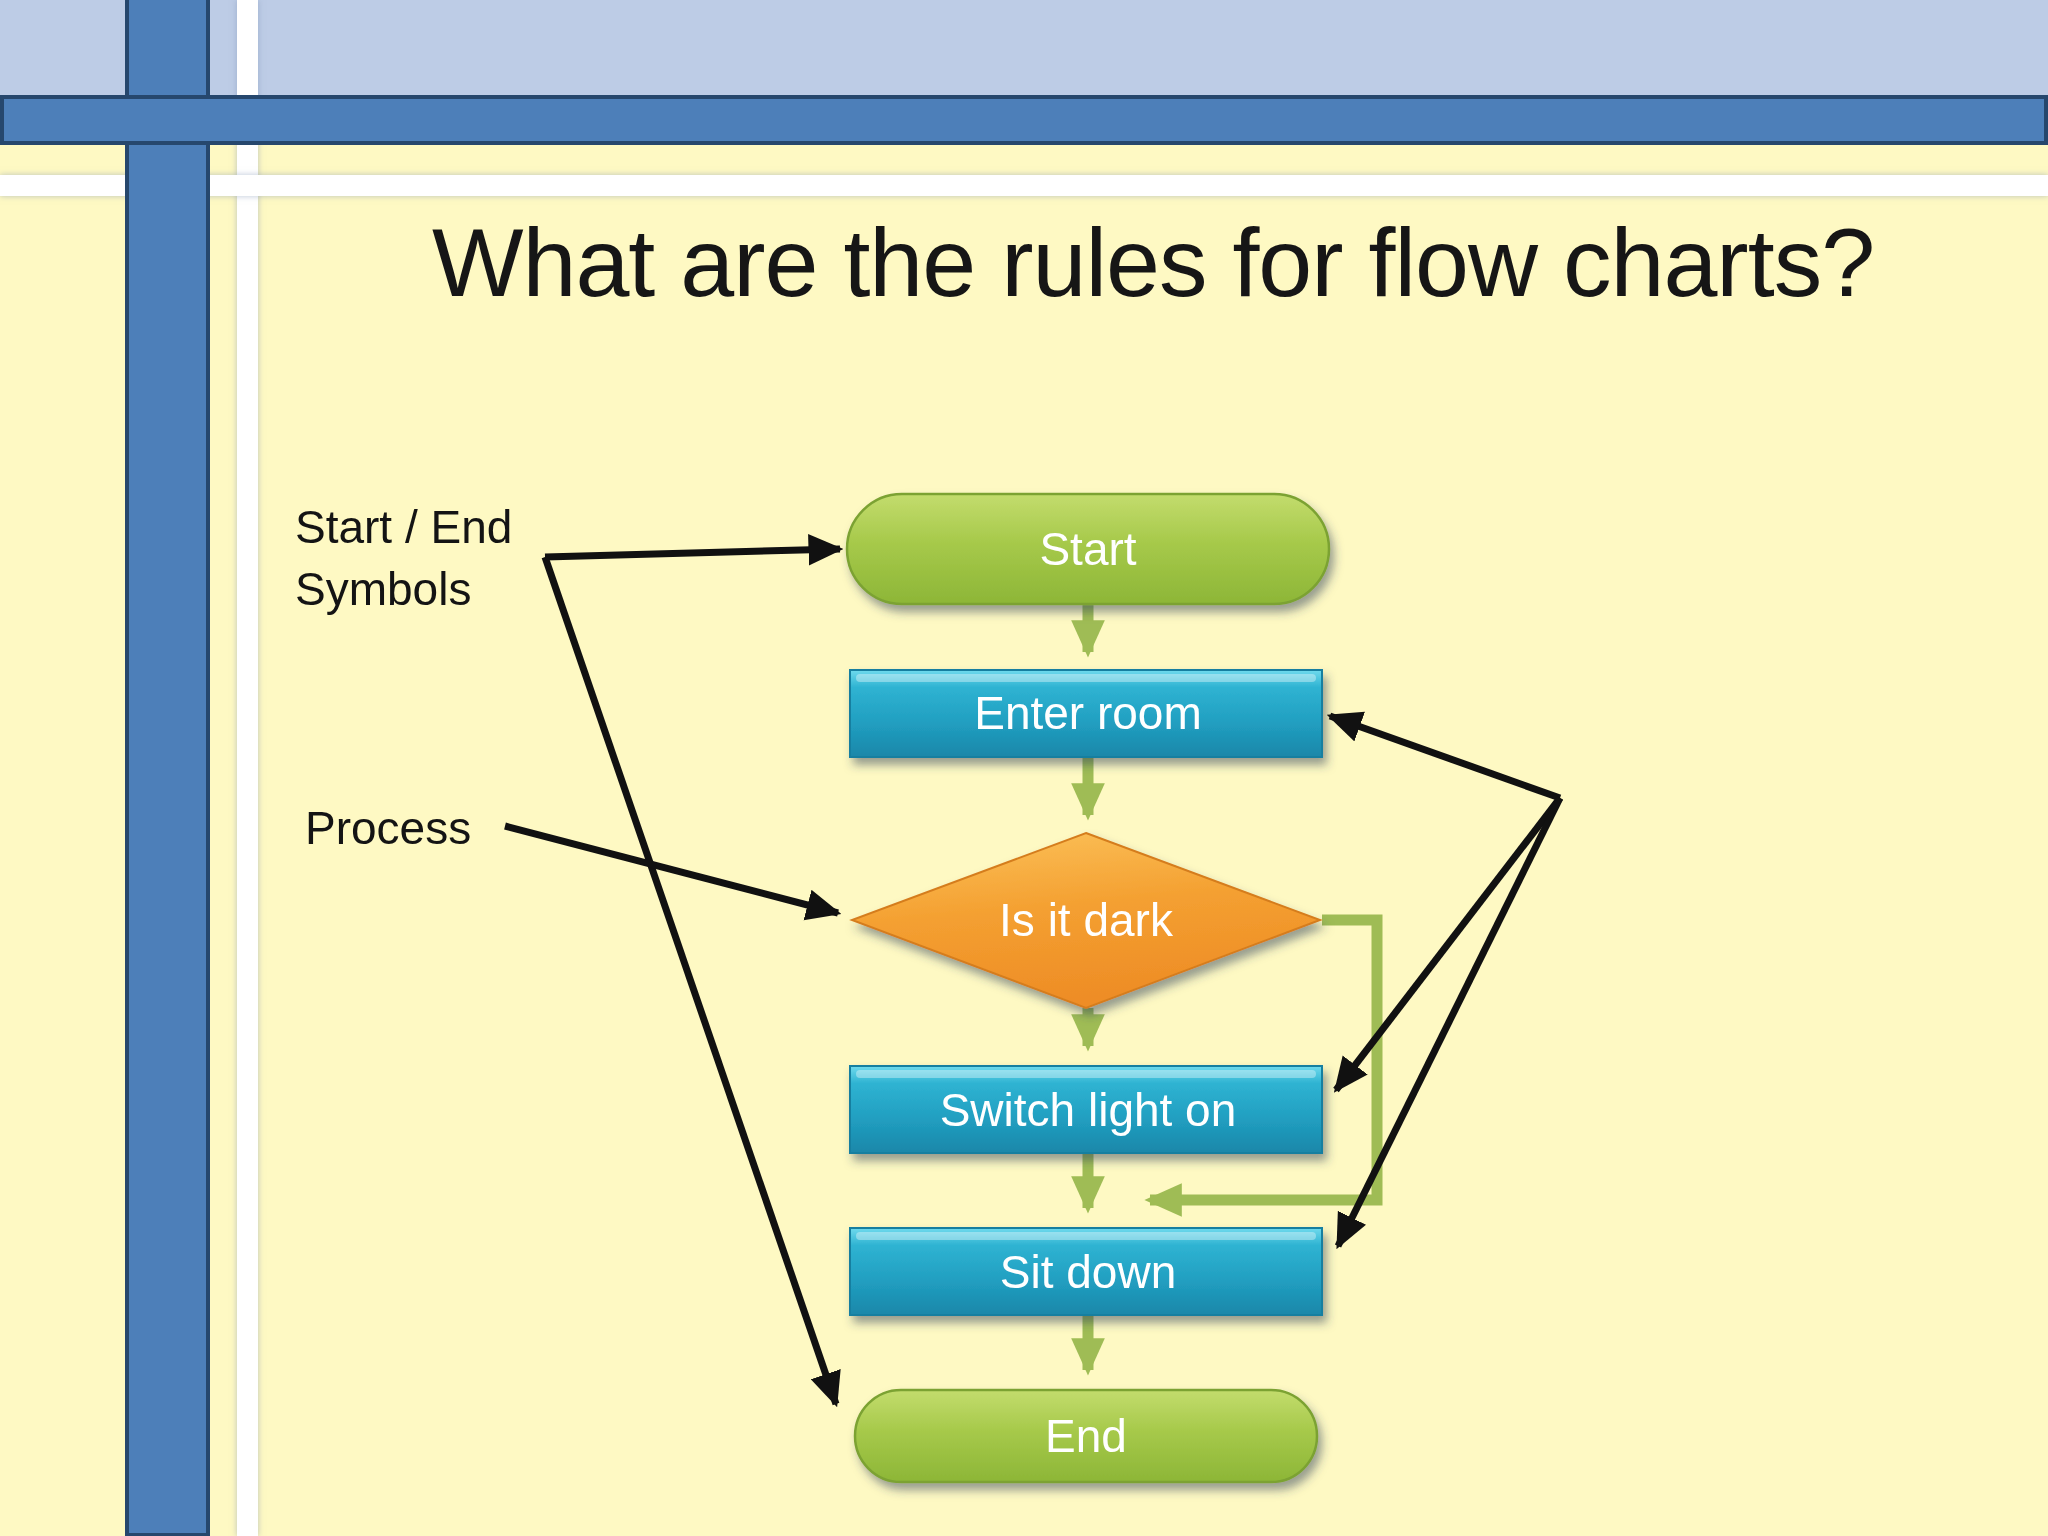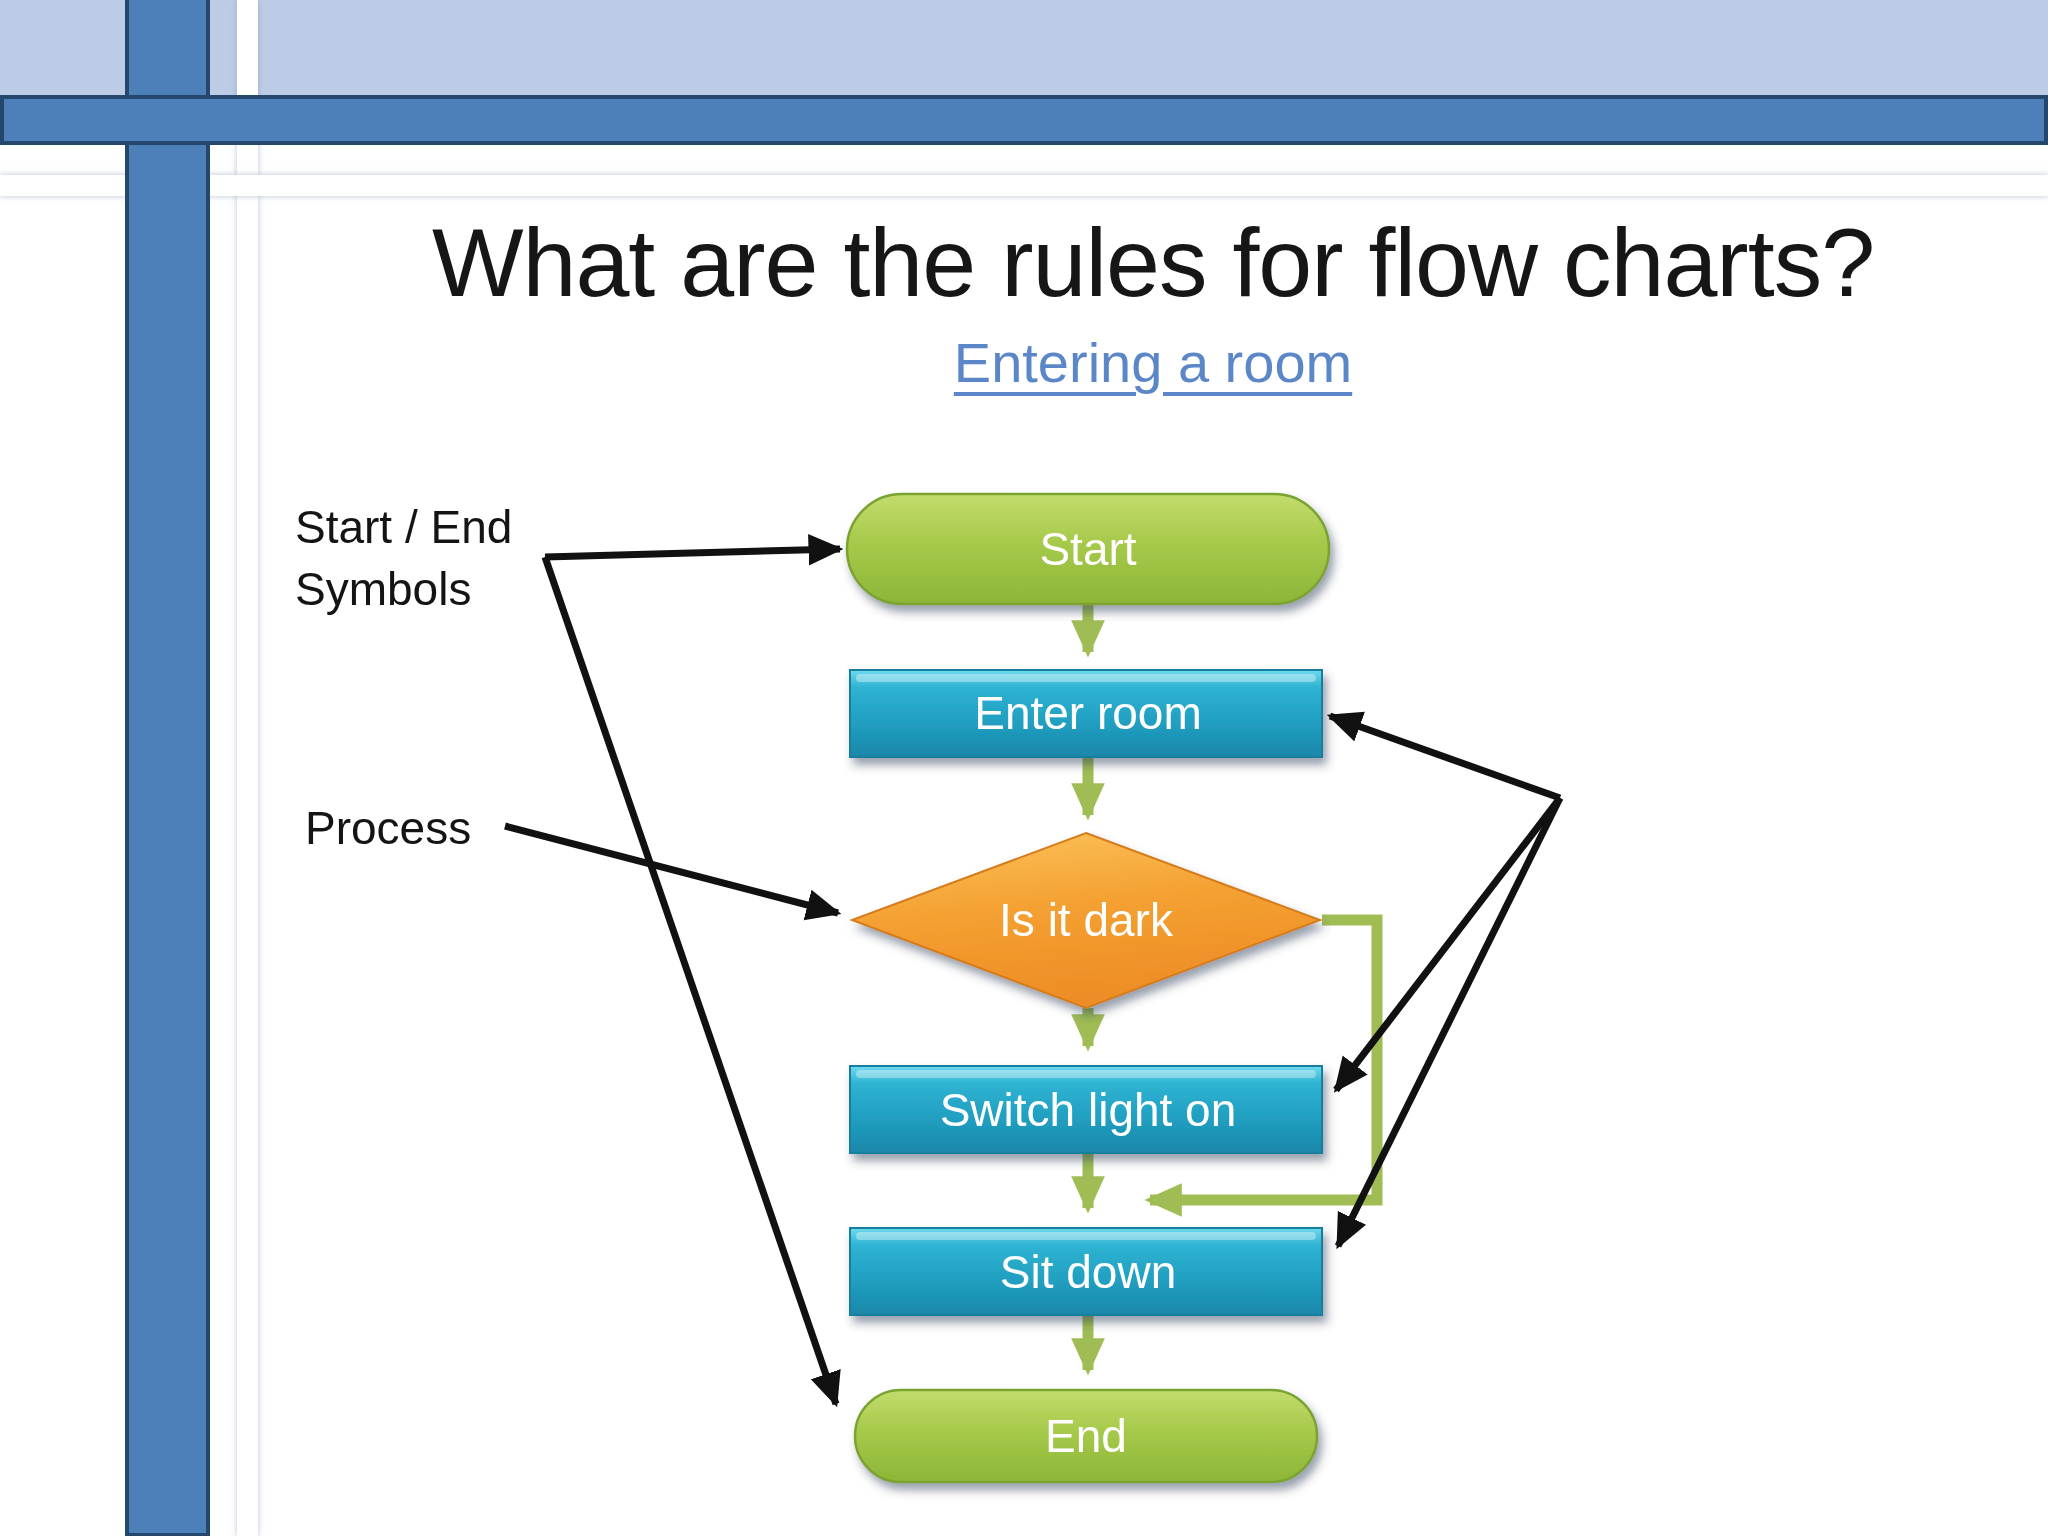--- a/index.html
+++ b/index.html
@@ -1,18 +1,18 @@
 <!DOCTYPE html>
 <html><head>
 <meta charset="utf-8">
 <style>
   html,body{margin:0;padding:0;background:#8a9bb5;}
   .slide{
     position:relative;width:2048px;height:1536px;overflow:hidden;
-    background:#ffffff;
+    background:#fef9c3;
     font-family:"Liberation Sans", sans-serif;
   }
   .band-top{position:absolute;left:0;top:0;width:2048px;height:95px;background:#bdcce6;}
   .white-vline{position:absolute;left:237px;top:0;width:21px;height:1536px;background:#ffffff;box-shadow:0 0 6px rgba(130,150,180,.55);}
   .white-hline{position:absolute;left:0;top:175px;width:2048px;height:21px;background:#ffffff;box-shadow:0 0 6px rgba(130,150,180,.55);}
   .blue-vbar{position:absolute;left:125px;top:-6px;width:85px;height:1543px;background:#4d7fb9;border:4px solid #26476d;box-sizing:border-box;}
   .blue-hbar{position:absolute;left:0;top:95px;width:2048px;height:50px;background:#4d7fb9;border:4px solid #26476d;box-sizing:border-box;}
   .title{
     position:absolute;left:258px;top:208px;width:1790px;text-align:center;
     font-size:97px;line-height:110px;color:#161616;letter-spacing:-1px;white-space:nowrap;
@@ -40,21 +40,20 @@
 
 <div class="slide">
 
   <div class="band-top"></div>
   <div class="white-vline"></div>
   <div class="white-hline"></div>
   <div class="blue-vbar"></div>
   <div class="blue-hbar"></div>
 
   <div class="title">What are the rules for flow charts?</div>
-  <div class="subtitle">Entering a room</div>
 
   <div class="callout start-end">Start / End
 Symbols</div>
   <div class="callout decision">Process</div>
 
   <svg class="diagram" width="2048" height="1536" viewBox="0 0 2048 1536">
     <defs>
       <linearGradient id="gradGreen" x1="0" y1="0" x2="0" y2="1">
         <stop offset="0" stop-color="#c3dc6d"></stop>
         <stop offset="0.45" stop-color="#a6c94a"></stop>

